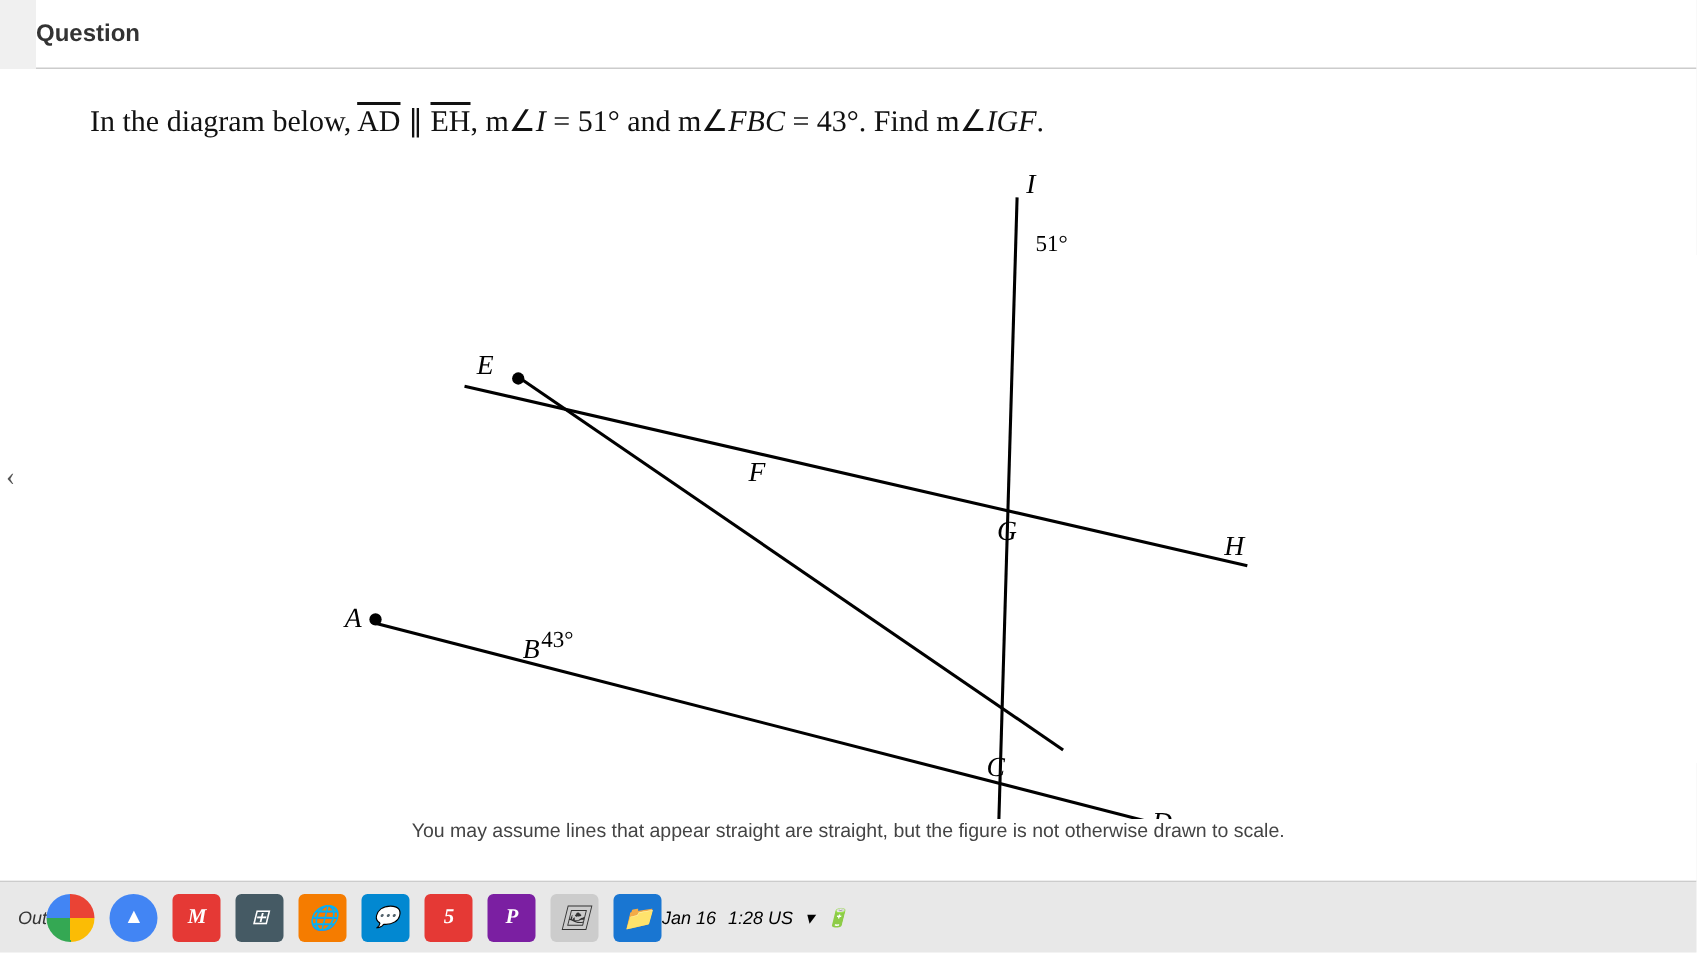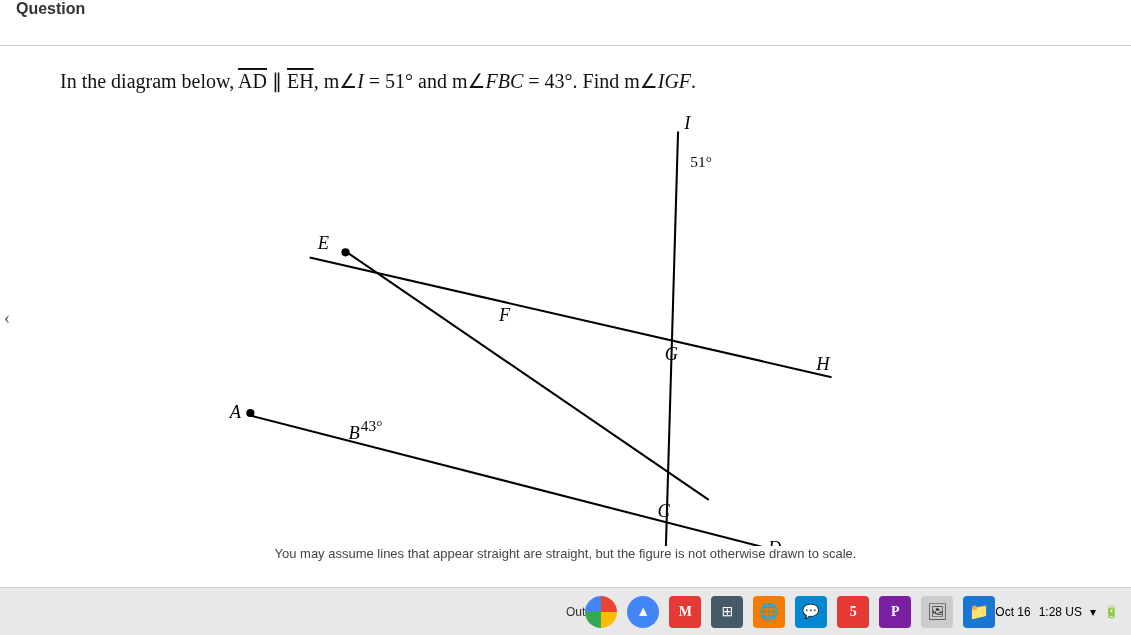--- a/index.html
+++ b/index.html
@@ -9,27 +9,28 @@
       background: #f0f0f0;
       font-family: 'Times New Roman', Times, serif;
       overflow: hidden;
       display: flex;
       flex-direction: column;
     }
 
     
     .top-bar {
       display: flex;
-      align-items: flex-start;
+      align-items: center;
       justify-content: space-between;
       background: #fff;
       border-bottom: 1px solid #ccc;
-      padding: 0 16px;
+      padding: 0 0;
       height: 46px;
       flex-shrink: 0;
+      margin-left: 24px;
     }
     .top-bar-left {
       font-size: 16px;
       font-weight: bold;
       font-family: Arial, sans-serif;
       color: #333;
     }
     .top-bar-right {
       display: flex;
       gap: 8px;
@@ -104,24 +105,25 @@
       font-family: Arial, sans-serif;
       margin-bottom: 16px;
     }
 
     
     .taskbar {
       height: 48px;
       background: #e8e8e8;
       display: flex;
       align-items: center;
-      justify-content: flex-end;
+      justify-content: flex-start;
       padding: 0 12px;
       border-top: 1px solid #ccc;
       flex-shrink: 0;
+      font-style: italic;
     }
     .taskbar-left {
       display: flex;
       align-items: center;
       gap: 8px;
     }
     .taskbar-item {
       font-size: 12px;
       font-family: Arial, sans-serif;
       color: #333;
@@ -256,20 +258,20 @@
 
     <div class="taskbar-icon num5">5</div>
 
     <div class="taskbar-icon p-icon">P</div>
 
     <div class="taskbar-icon photo">🖼</div>
 
     <div class="taskbar-icon folder">📁</div>
   </div>
   <div class="taskbar-right">
-    <span>Oct 16</span>
+    <span>Jan 16</span>
     <span>1:28 US</span>
     <span>▾</span>
     <span>🔋</span>
   </div>
 </div>
 
 <div class="left-chevron">‹</div>
 
 </body></html>

